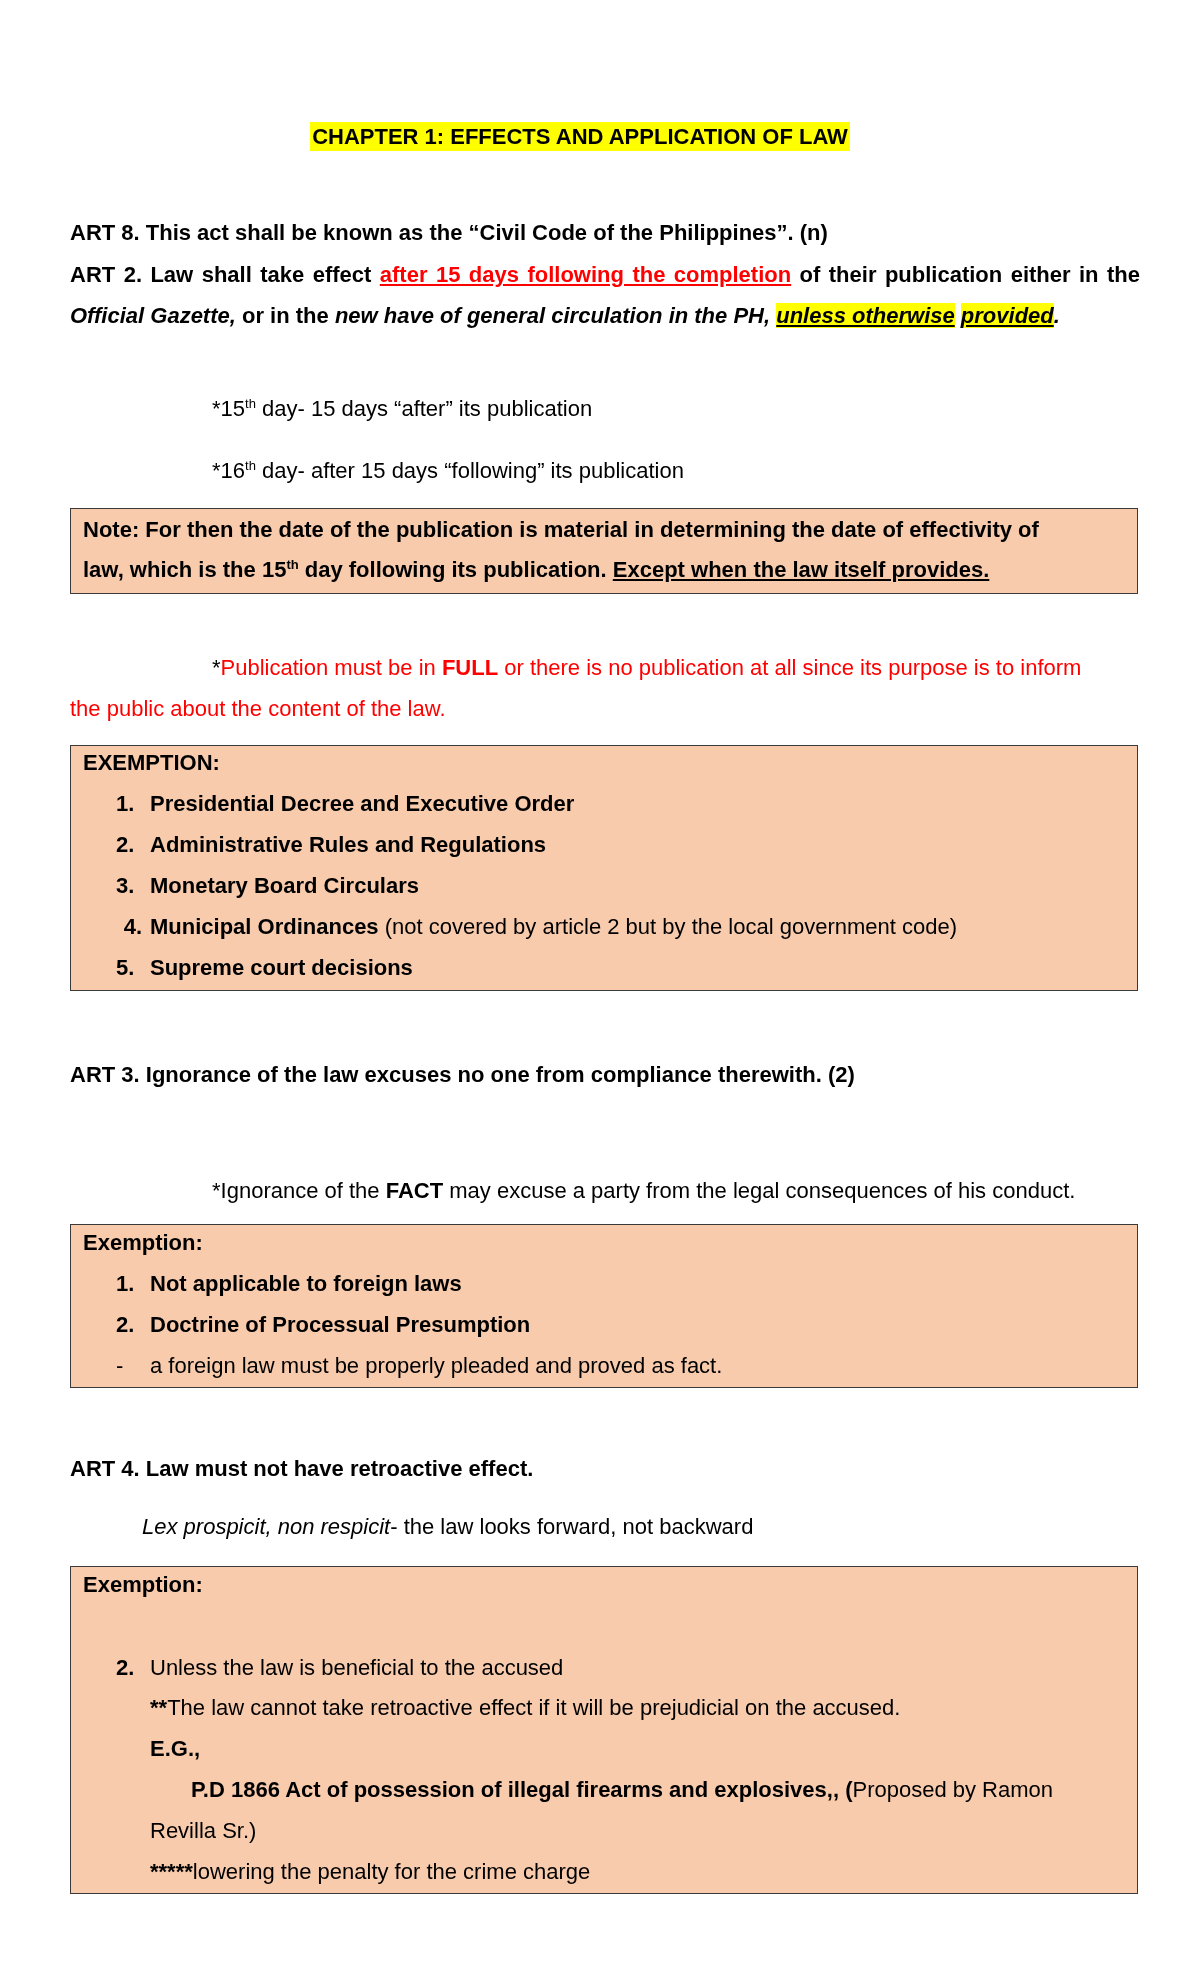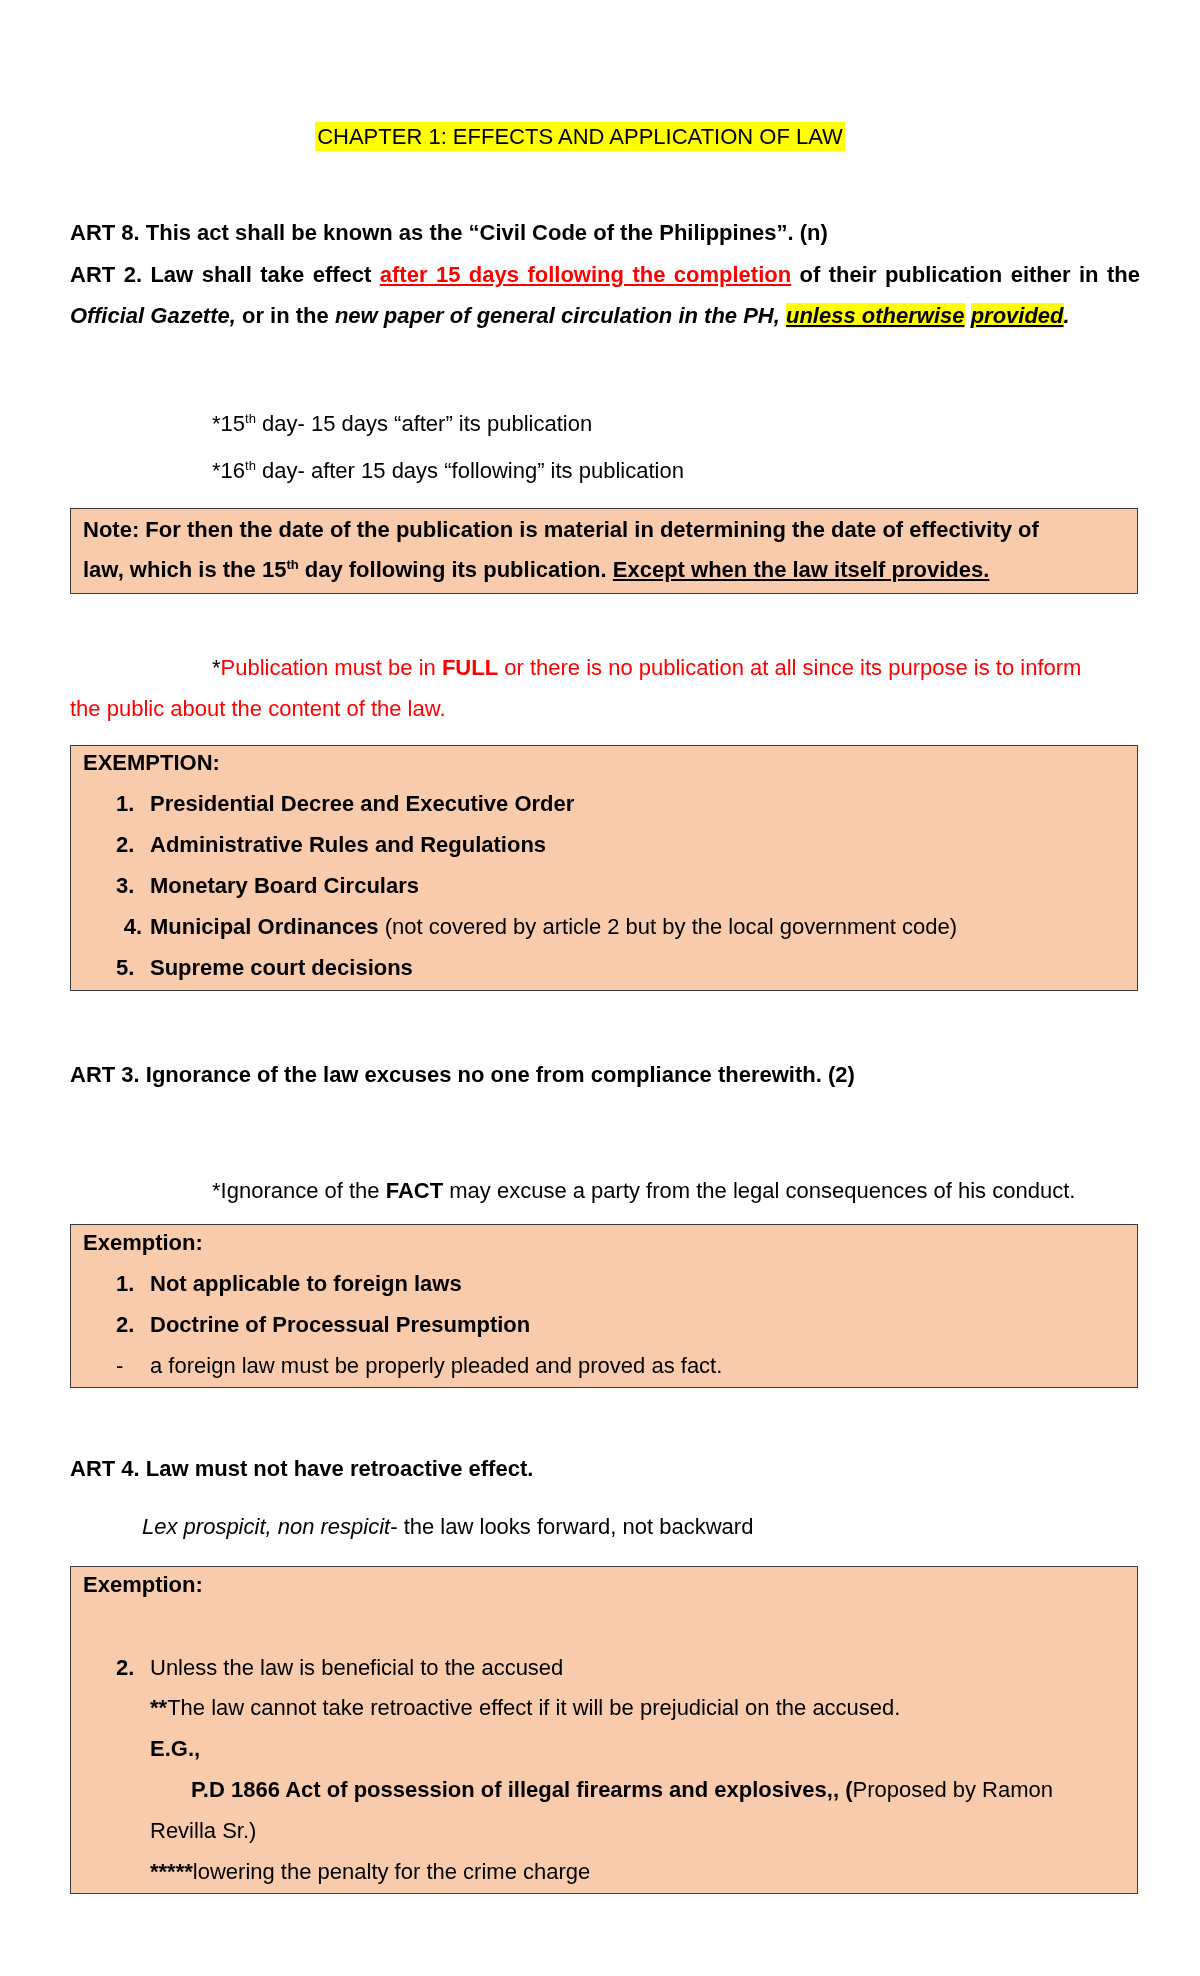--- a/index.html
+++ b/index.html
@@ -2,21 +2,21 @@
 <html><head>
 <meta charset="utf-8">
 <style>
   html, body { margin: 0; padding: 0; background: #ffffff; }
   body { width: 1200px; height: 1976px; position: relative; overflow: hidden;
          font-family: "Liberation Sans", sans-serif; color: #000; }
   .page { position: absolute; left: 0; top: 0; width: 1200px; height: 1976px; }
   .abs { position: absolute; white-space: nowrap; }
   .title { left: 0; width: 1200px; top: 72px; text-align: center;
            font-family: "Liberation Serif", serif; font-weight: bold; font-size: 22px; }
-  .chapter { left: 0; width: 1160px; top: 124px; text-align: center; font-weight: normal; font-size: 22px; }
+  .chapter { left: 0; width: 1160px; top: 124px; text-align: center; font-weight: bold; font-size: 22px; }
   .chapter span { background: #ffff00; padding: 2px 2px; }
   .t { font-size: 22px; line-height: 41px; }
   .b { font-weight: bold; }
   .red { color: #ff0000; }
   .u { text-decoration: underline; }
   .i { font-style: italic; }
   .hl { background: #ffff00; }
   .just { left: 70px; width: 1070px; white-space: normal; text-align: justify; }
   sup { font-size: 13px; line-height: 0; vertical-align: super; }
   .box { position: absolute; left: 70px; width: 1068px; background: #f8cbad;
@@ -28,25 +28,25 @@
 <body>
 
 <div class="page">
 
   <div class="abs chapter"><span>CHAPTER 1: EFFECTS AND APPLICATION OF LAW</span></div>
 
   <div class="abs t b" style="left:70px; top:212px;">ART 8. This act shall be known as the “Civil Code of the Philippines”. (n)</div>
 
   <div class="abs t b just" style="top:254px;">
     <span>ART 2. Law shall take effect </span><span class="red u">after 15 days following the completion</span><span> of their publication either in</span>
-    <span>the </span><span class="i">Official Gazette,</span><span> or in the </span><span class="i">new paper of general circulation in the PH,</span><span> </span><span class="i u hl">unless otherwise</span>
+    <span>the </span><span class="i">Official Gazette,</span><span> or in the </span><span class="i">new have of general circulation in the PH,</span><span> </span><span class="i u hl">unless otherwise</span>
     <span class="i u hl">provided</span><span class="i">.</span>
   </div>
 
-  <div class="abs t" style="left:212px; top:403px;"><span>*15</span><sup>th</sup><span> day- 15 days “after” its publication</span></div>
+  <div class="abs t" style="left:212px; top:388px;"><span>*15</span><sup>th</sup><span> day- 15 days “after” its publication</span></div>
   <div class="abs t" style="left:212px; top:450px;"><span>*16</span><sup>th</sup><span> day- after 15 days “following” its publication</span></div>
 
   <div class="box" style="top:508px; height:86px;">
     <div class="line b" style="top:0px;">Note: For then the date of the publication is material in determining the date of effectivity of</div>
     <div class="line b" style="top:40px;"><span>law, which is the 15</span><sup>th</sup><span> day following its publication. </span><span class="u">Except when the law itself provides.</span></div>
   </div>
 
   <div class="abs t red" style="left:212px; top:647px;"><span style="color:#000">*</span><span>Publication must be in </span><span class="b">FULL</span><span> or there is no publication at all since its purpose is to inform</span></div>
   <div class="abs t red" style="left:70px; top:688px;">the public about the content of the law.</div>
 

